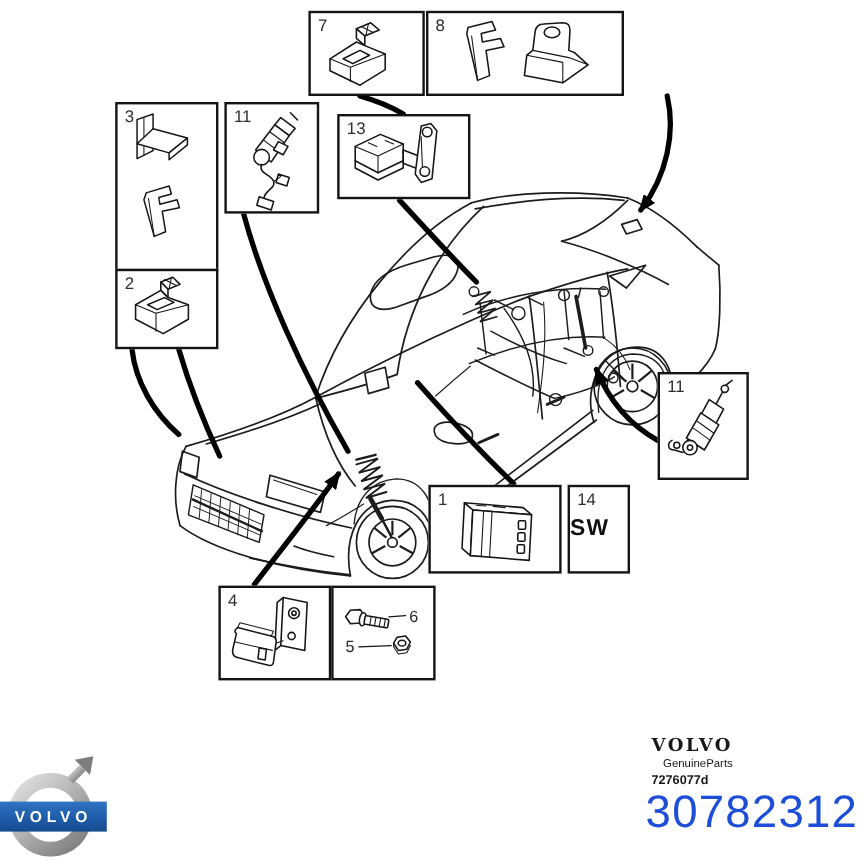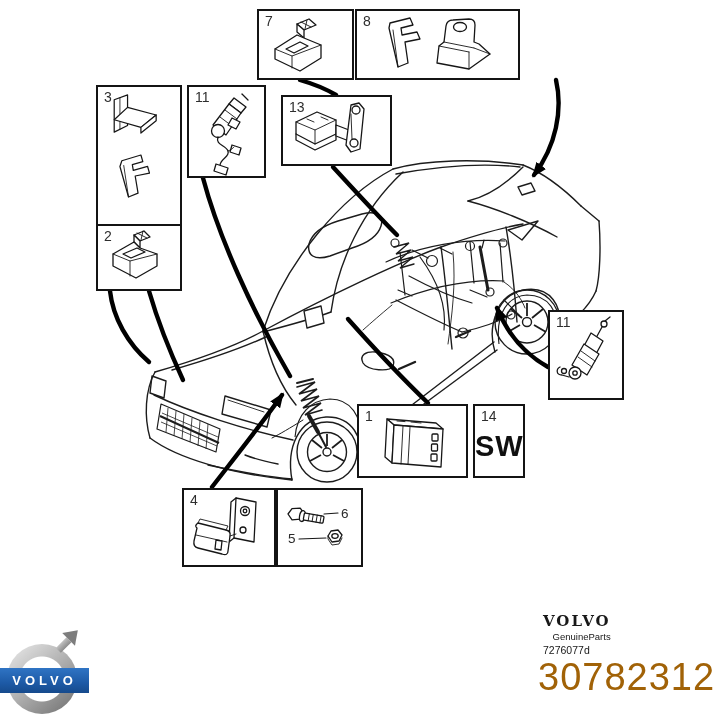--- a/index.html
+++ b/index.html
@@ -8,43 +8,43 @@
   .art{position:absolute;left:0;top:0;width:720px;height:720px;z-index:1;}
   .pbox{position:absolute;border:2px solid #141414;background:#ffffff;z-index:2;box-sizing:border-box;}
   .num{position:absolute;left:6px;top:2px;font-size:14px;color:#2e2e2e;z-index:3;}
   .part{position:absolute;left:0;top:0;width:100%;height:100%;}
   .part path,.part rect,.part ellipse,.part circle,.part line{
       stroke:#161616;stroke-width:1.3;fill:#ffffff;stroke-linejoin:round;stroke-linecap:round;}
   .part .thin{stroke-width:0.9;fill:none;}
   .part .wire{fill:none;}
   .part line{fill:none;stroke-width:1.1;}
   .flabel{font-family:"Liberation Sans",sans-serif;font-size:13.5px;fill:#2a2a2a;stroke:none;}
-  .sw-text{position:absolute;left:0;right:0;top:24px;text-align:right;font-size:29px;
+  .sw-text{position:absolute;left:0;right:0;top:24px;text-align:left;font-size:19px;
            font-weight:bold;letter-spacing:1px;color:#101010;}
   
   .logo{position:absolute;left:2px;top:641px;width:84px;height:77px;z-index:2;}
   .ring{position:absolute;left:5px;top:3px;width:70px;height:70px;border-radius:50%;
         background:radial-gradient(circle at 50% 50%, #ffffff 0 22px, rgba(0,0,0,0) 23px),
                    linear-gradient(140deg,#ececec 0%,#b5b5b5 45%,#6d6d6d 100%);}
   .arrow{position:absolute;left:56px;top:0px;width:32px;height:18px;
          transform:rotate(-45deg);transform-origin:left center;display:flex;align-items:center;}
   .arrow .shaft{width:15px;height:7px;background:linear-gradient(180deg,#c2c2c2,#8a8a8a);}
   .arrow .head{width:0;height:0;border-left:13px solid #7d7d7d;
                border-top:9px solid transparent;border-bottom:9px solid transparent;}
   .band{position:absolute;left:-2px;right:-3px;top:27px;height:25px;
         background:linear-gradient(180deg,#2f74c4 0%,#1d5aa6 60%,#164a8c 100%);
         display:flex;align-items:center;justify-content:center;}
   .band span{color:#ffffff;font-weight:bold;font-size:13px;letter-spacing:4px;}
   
   .brand{position:absolute;left:543px;top:612px;z-index:2;color:#181818;}
   .wordmark{font-family:"DejaVu Serif",serif;font-weight:bold;font-size:15px;letter-spacing:2px;}
   .genuine{font-size:9.5px;margin-top:1px;text-align:right;}
-  .docref{font-size:10.5px;font-weight:normal;margin-top:2px;}
+  .docref{font-size:10.5px;font-weight:bold;margin-top:2px;}
   .partnumber{position:absolute;left:538px;top:656px;font-size:38px;letter-spacing:1px;
-              color:#a16207;z-index:2;}
+              color:#1d4ed8;z-index:2;}
 </style>
 </head>
 <body>
 
 <div class="stage">
 
   <svg class="art" viewBox="0 0 720 720">
     <defs>
       <marker id="ah" orient="auto" markerUnits="userSpaceOnUse" markerWidth="15" markerHeight="12" viewBox="0 0 10 8" refX="8" refY="4">
         <path d="M0,0 L10,4 L0,8 Z" fill="#000"></path>

